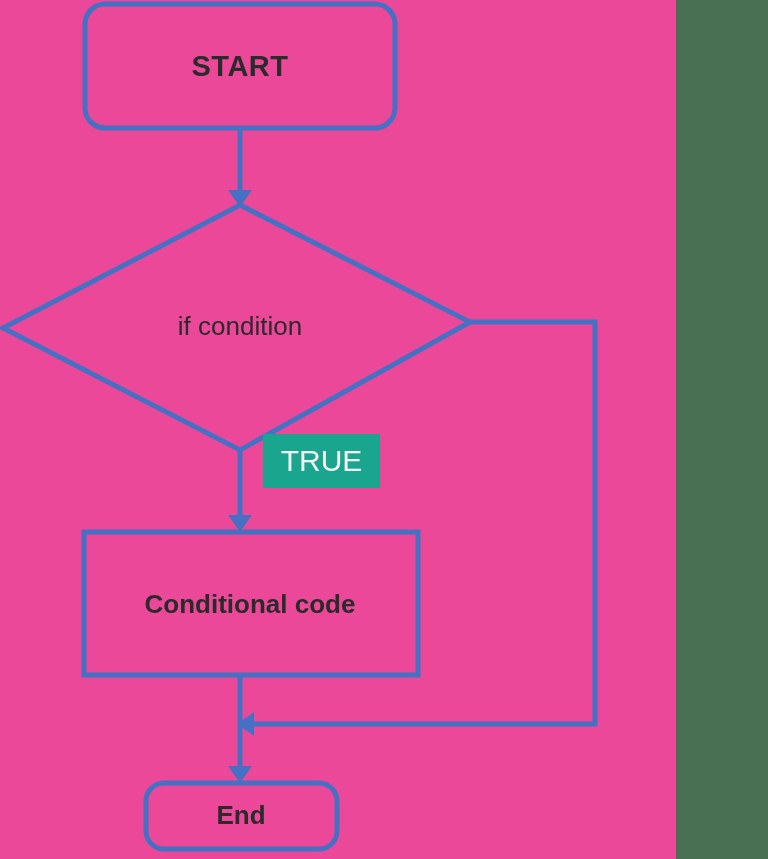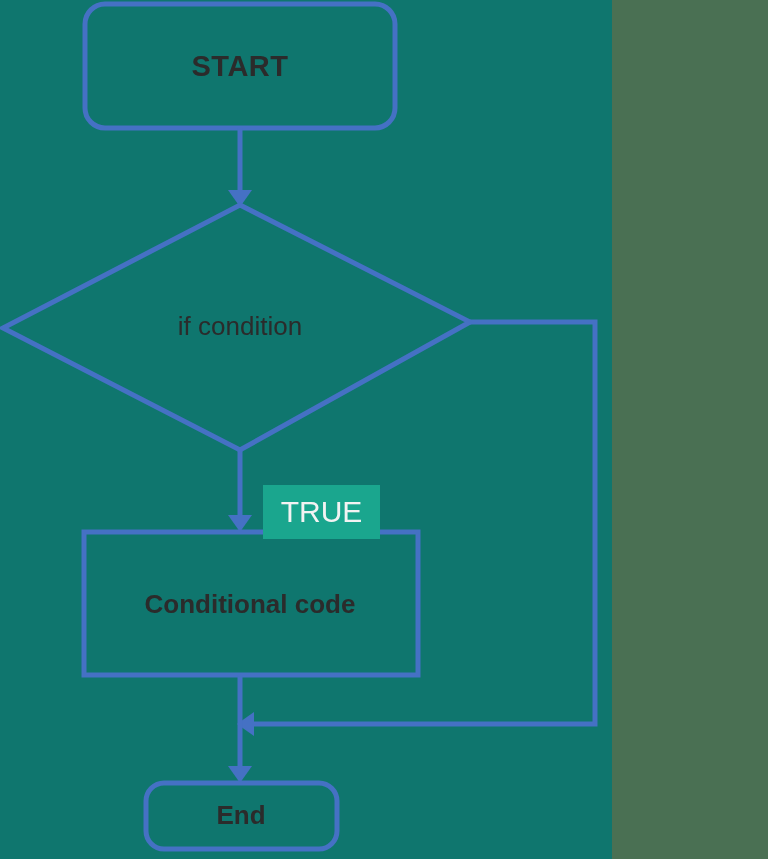--- a/index.html
+++ b/index.html
@@ -9,23 +9,23 @@
     background: #4a7053;
   }
   body {
     width: 768px;
     height: 859px;
     overflow: hidden;
     font-family: "Liberation Sans", sans-serif;
   }
   #flow-root {
     position: relative;
-    width: 612px;
+    width: 676px;
     height: 859px;
-    background: #0f766e;
+    background: #ec4899;
   }
   svg#flow-svg {
     position: absolute;
     top: 0;
     left: 0;
     width: 768px;
     height: 859px;
     display: block;
   }
   .node-shape {
@@ -75,21 +75,21 @@
     color: #f3f3f3;
     font-family: "Liberation Sans", sans-serif;
     font-size: 30px;
     font-weight: normal;
     line-height: 1;
     white-space: nowrap;
     box-sizing: border-box;
   }
   #tag-true {
     left: 263px;
-    top: 485px;
+    top: 434px;
     width: 117px;
     height: 54px;
     background: #1aa68e;
   }
   #tag-false {
     left: 624px;
     top: 464px;
     width: 144px;
     height: 52px;
     background: #c62a20;

